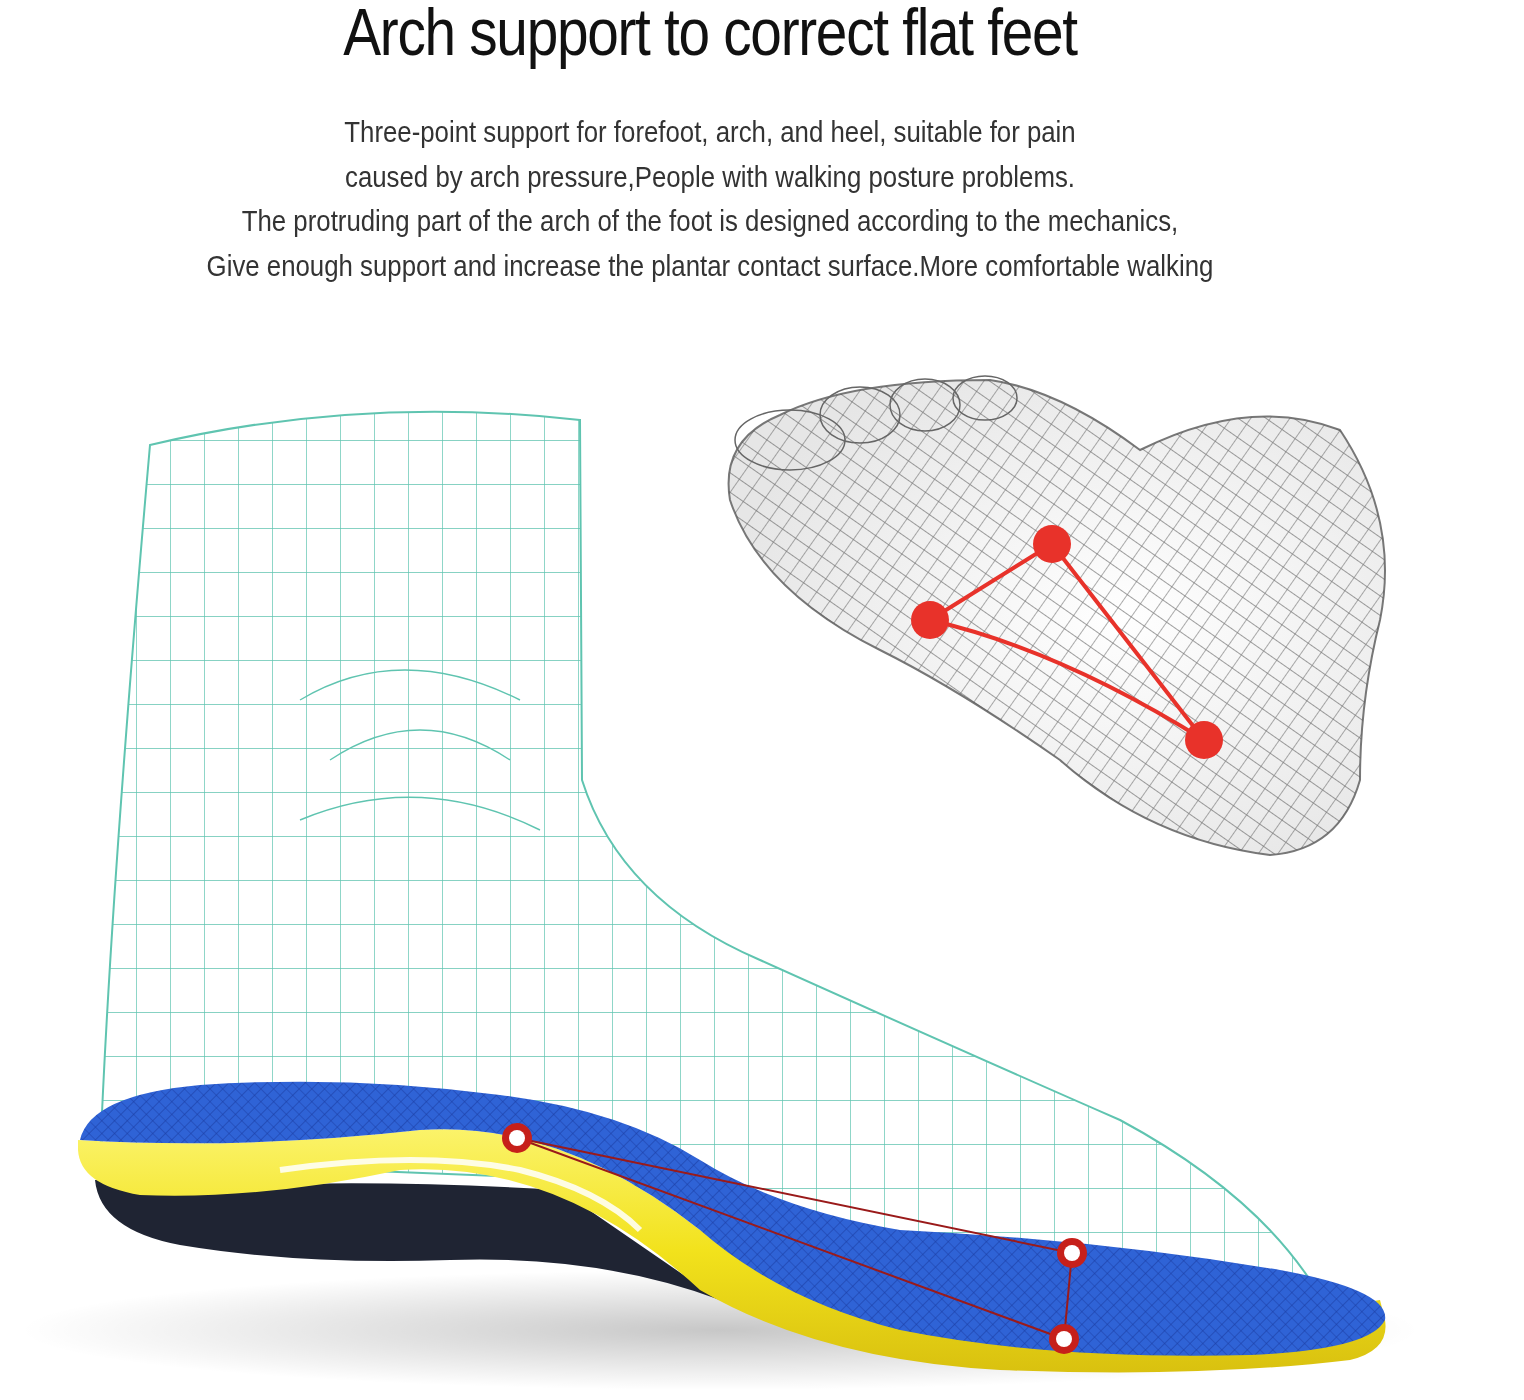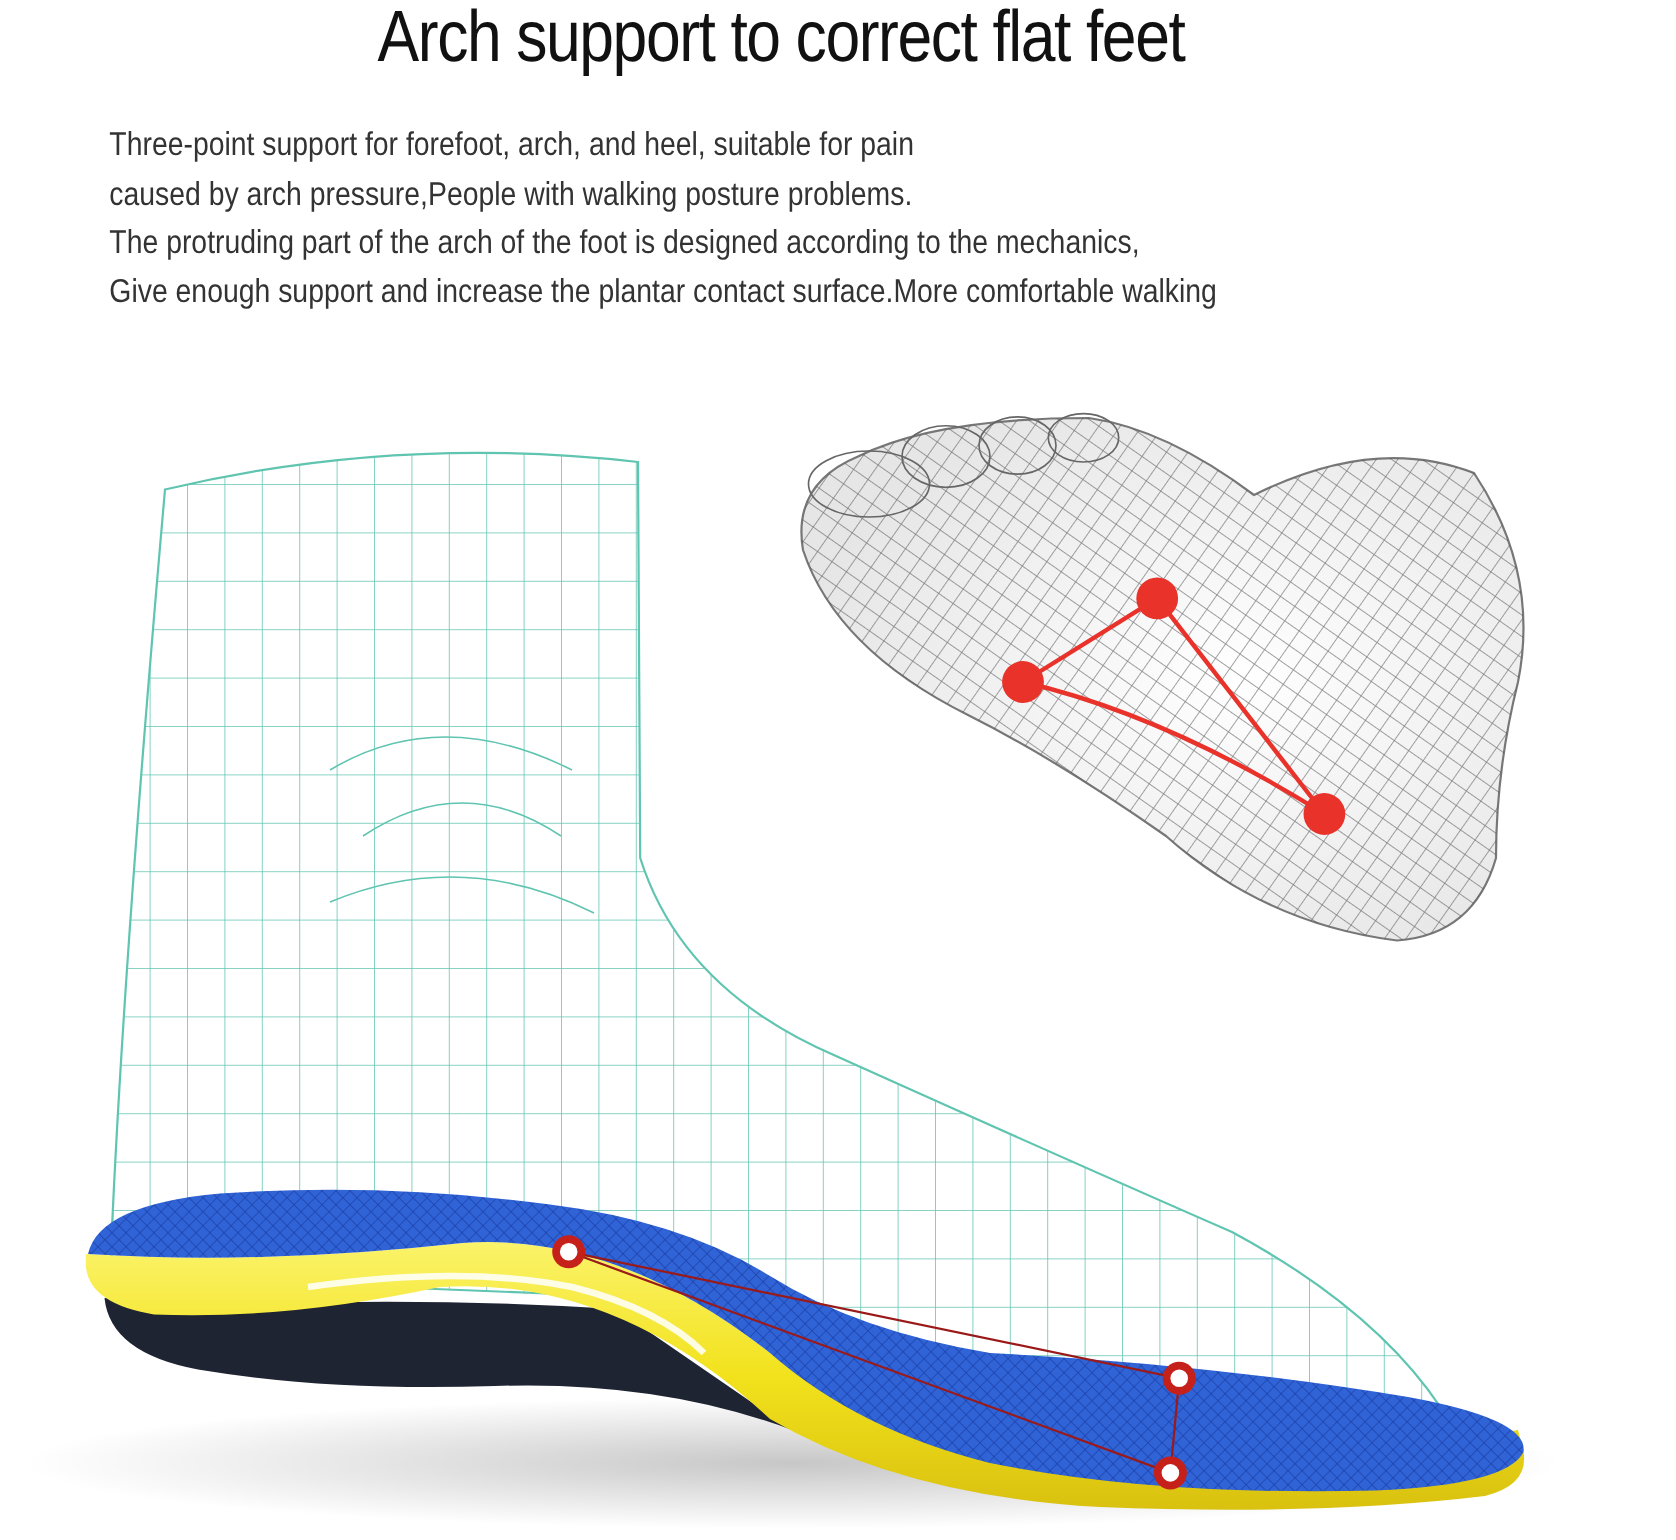--- a/index.html
+++ b/index.html
@@ -1,21 +1,21 @@
 <!DOCTYPE html>
 <html><head>
 <meta charset="utf-8">
 <style>
   html, body { margin: 0; padding: 0; background: #ffffff; }
   body { width: 1524px; height: 1400px; position: relative; overflow: hidden;
          font-family: "Liberation Sans", "DejaVu Sans", sans-serif; color: #1a1a1a; }
   .title { position: absolute; left: 0; top: -6px; width: 1420px; text-align: center;
            font-size: 66px; font-weight: 400; letter-spacing: -1.5px; color: #111111;
            transform: scaleX(0.86); transform-origin: 710px 0; white-space: nowrap; }
-  .desc { position: absolute; left: 0; top: 110px; width: 1420px; }
+  .desc { position: absolute; left: 0; top: 110px; width: 1420px; text-align: center; }
   .desc-line { display: block; font-size: 30px; line-height: 44.5px; color: #333333;
                transform: scaleX(0.86); transform-origin: center; white-space: nowrap; }
   .art { position: absolute; left: 0; top: 0; width: 1524px; height: 1400px; }
 </style>
 </head>
 <body>
 
 <div class="title">Arch support to correct flat feet</div>
 
 <div class="desc">

